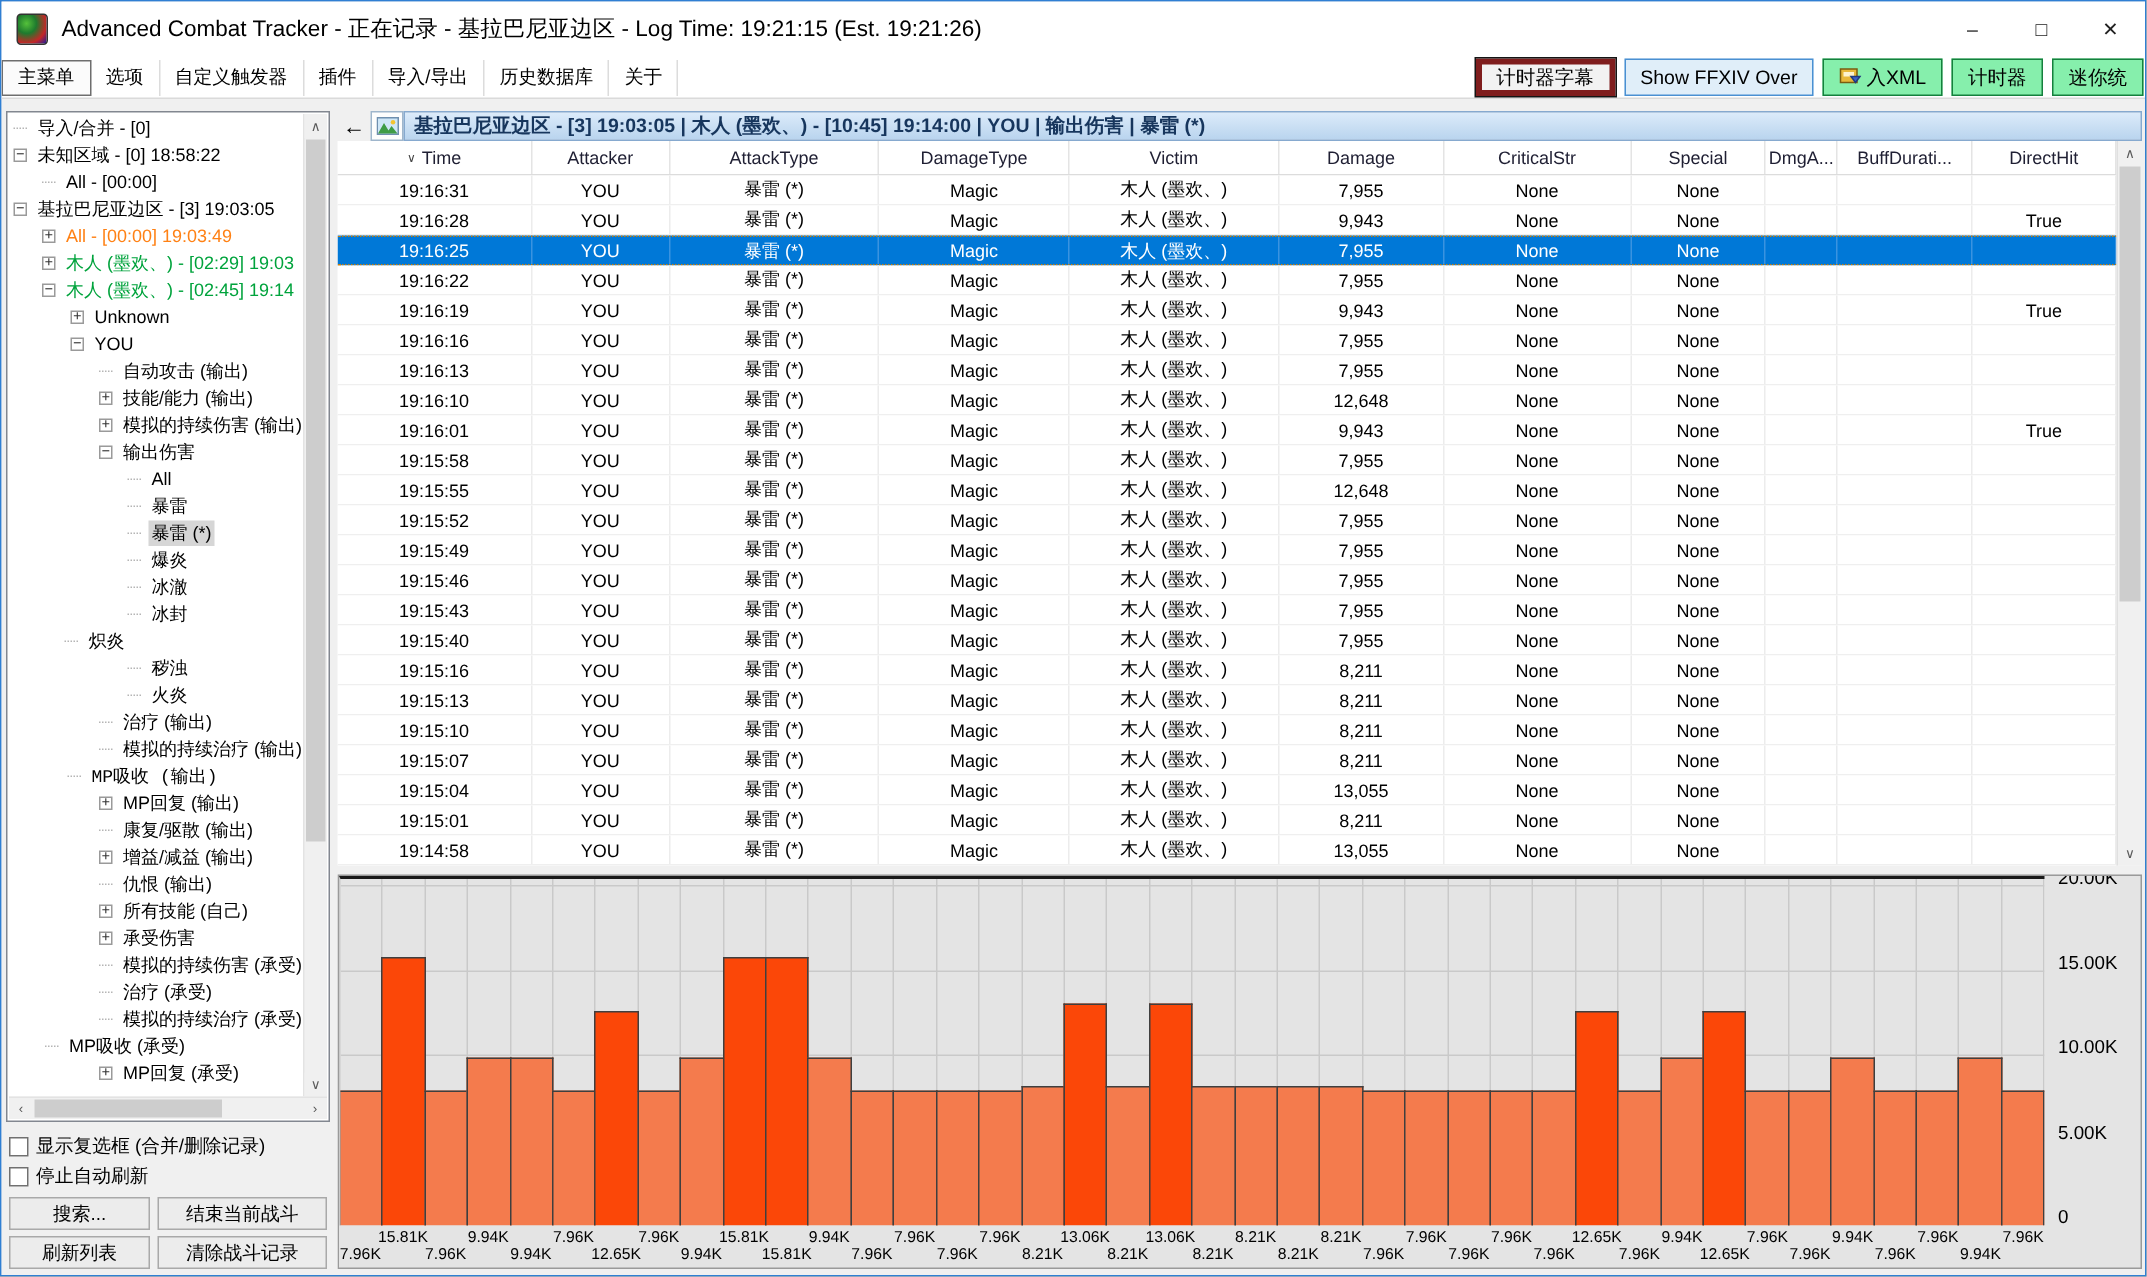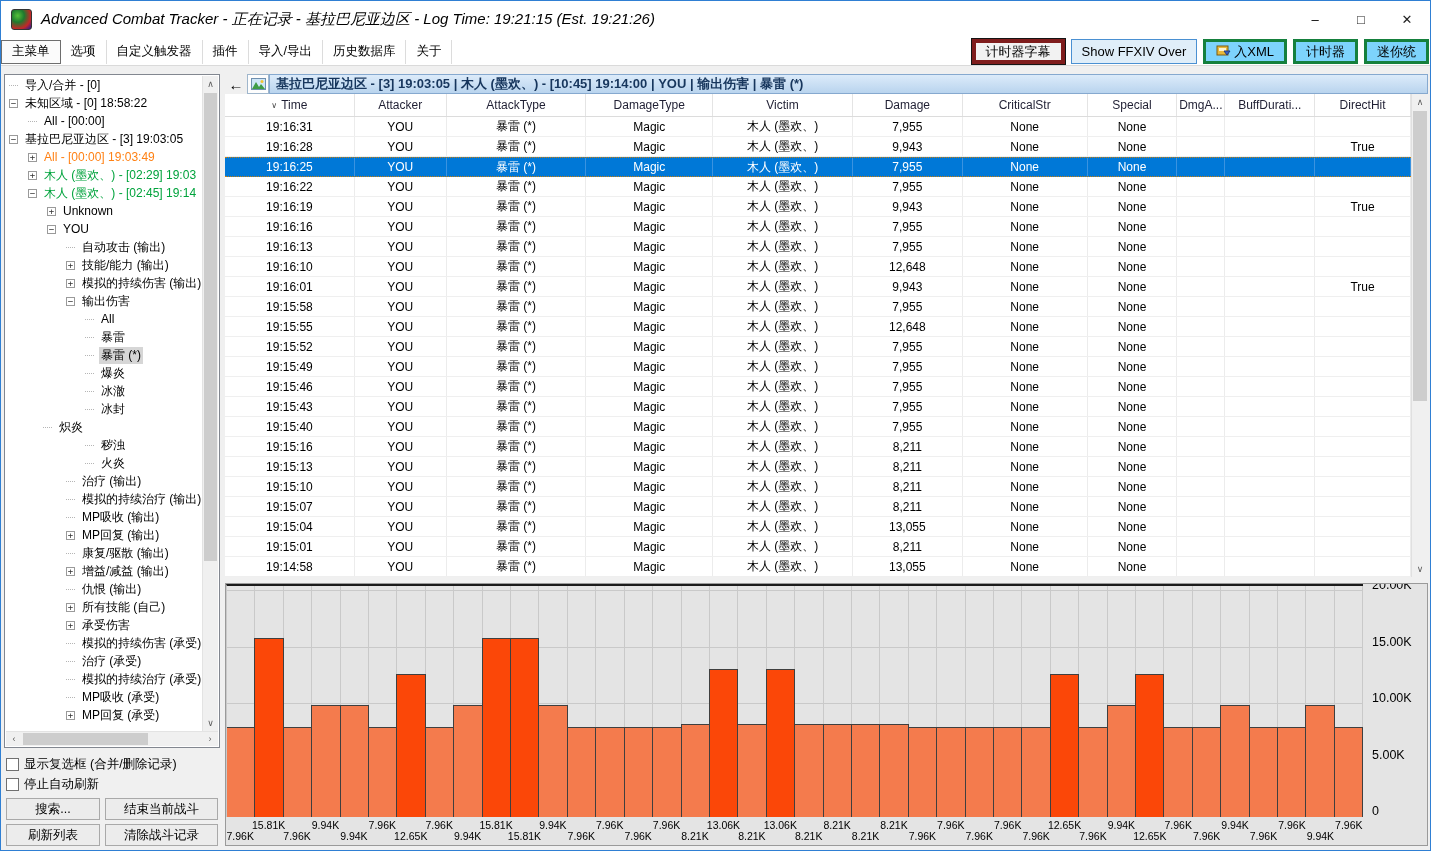--- a/index.html
+++ b/index.html
@@ -2,35 +2,35 @@
 <html><head>
 <meta charset="utf-8">
 <style>
   * { margin:0; padding:0; box-sizing:border-box; }
   html,body { background:#888; }
   body { font-family:"Liberation Sans","DejaVu Sans",sans-serif; }
   .window{ width:1431px; height:851px; background:#f0f0f0; border:1px solid #2f7fd3;
            display:flex; flex-direction:column; overflow:hidden; position:relative; }
 
   
-  .titlebar{ height:37px; background:#fff; display:flex; align-items:center; flex-shrink:0;font-style:italic; }
+  .titlebar{ height:37px; background:#fff; display:flex; align-items:center; flex-shrink:0; }
   .app-icon{ width:21px; height:21px; margin:0 9px 0 10px; border-radius:3px; border:1px solid #333;
              background: radial-gradient(circle at 30% 30%, #54c13a 0%, #1e7a2e 35%, #c42727 70%, #1a1aa0 100%); }
   .title-text{ font-size:15px; color:#000; white-space:nowrap; }
   .win-controls{ margin-left:auto; display:flex; height:100%; }
   .win-btn{ width:46px; height:100%; display:flex; align-items:center; justify-content:center;
             font-size:13px; color:#222; cursor:default; }
 
   
   .menubar{ height:28px; background:#fff; border-bottom:1px solid #dadada; display:flex; align-items:center; flex-shrink:0; }
   .menu-item{ padding:4px 10px; font-size:12.5px; color:#000; border-right:1px solid #dcdcdc; height:24px;
               display:flex; align-items:center; }
   .menu-item.active{ border:1px solid #6e6e6e; background:#fbfbfb; }
   .tb-right{ margin-left:auto; display:flex; align-items:center; gap:6px; padding-right:1px; }
-  .tb-btn{ height:25px; padding:0 10px; background:#7dd3fc; border:3px solid #15803d; font-size:13px;
+  .tb-btn{ height:25px; padding:0 10px; background:#86efac; border:1px solid #15803d; font-size:13px;
            display:flex; align-items:center; gap:3px; white-space:nowrap; color:#000; }
   .tb-btn.focused{ border:4px solid #7f1d1d; outline:1px solid #141414; background:#f2f2f2; }
   .tb-btn.highlight{ background:#e0eef9; border:1px solid #4a90d2; }
 
   
   .content{ flex:1; display:flex; gap:5px; padding:8px 2px 4px 3px; background:#f0f0f0; overflow:hidden; }
 
   
   .sidebar{ width:216px; flex-shrink:0; display:flex; flex-direction:column; }
   .tree-box{ height:676px; background:#fff; border:1px solid #828790; position:relative; overflow:hidden; }
@@ -243,21 +243,21 @@
               <span class="lbl">火炎</span>
             </div>
             <div class="tree-row" style="padding-left: 60px;">
               <div class="exp-none"></div>
               <span class="lbl">治疗 (输出)</span>
             </div>
             <div class="tree-row" style="padding-left: 60px;">
               <div class="exp-none"></div>
               <span class="lbl">模拟的持续治疗 (输出)</span>
             </div>
-            <div class="tree-row" style="padding-left: 60px;">
+            <div class="tree-row" style="padding-left: 39px; font-family: Liberation Mono, monospace;">
               <div class="exp-none"></div>
               <span class="lbl">MP吸收 (输出)</span>
             </div>
             <div class="tree-row" style="padding-left: 60px;">
               <div class="expander">+</div>
               <span class="lbl">MP回复 (输出)</span>
             </div>
             <div class="tree-row" style="padding-left: 60px;">
               <div class="exp-none"></div>
               <span class="lbl">康复/驱散 (输出)</span>
@@ -283,21 +283,21 @@
               <span class="lbl">模拟的持续伤害 (承受)</span>
             </div>
             <div class="tree-row" style="padding-left: 60px;">
               <div class="exp-none"></div>
               <span class="lbl">治疗 (承受)</span>
             </div>
             <div class="tree-row" style="padding-left: 60px;">
               <div class="exp-none"></div>
               <span class="lbl">模拟的持续治疗 (承受)</span>
             </div>
-            <div class="tree-row" style="padding-left: 60px;">
+            <div class="tree-row" style="padding-left: 24px;">
               <div class="exp-none"></div>
               <span class="lbl">MP吸收 (承受)</span>
             </div>
             <div class="tree-row" style="padding-left: 60px;">
               <div class="expander">+</div>
               <span class="lbl">MP回复 (承受)</span>
             </div>
           </div>
         <div class="sb vsb">
           <div class="sb-arrow up">∧</div>

